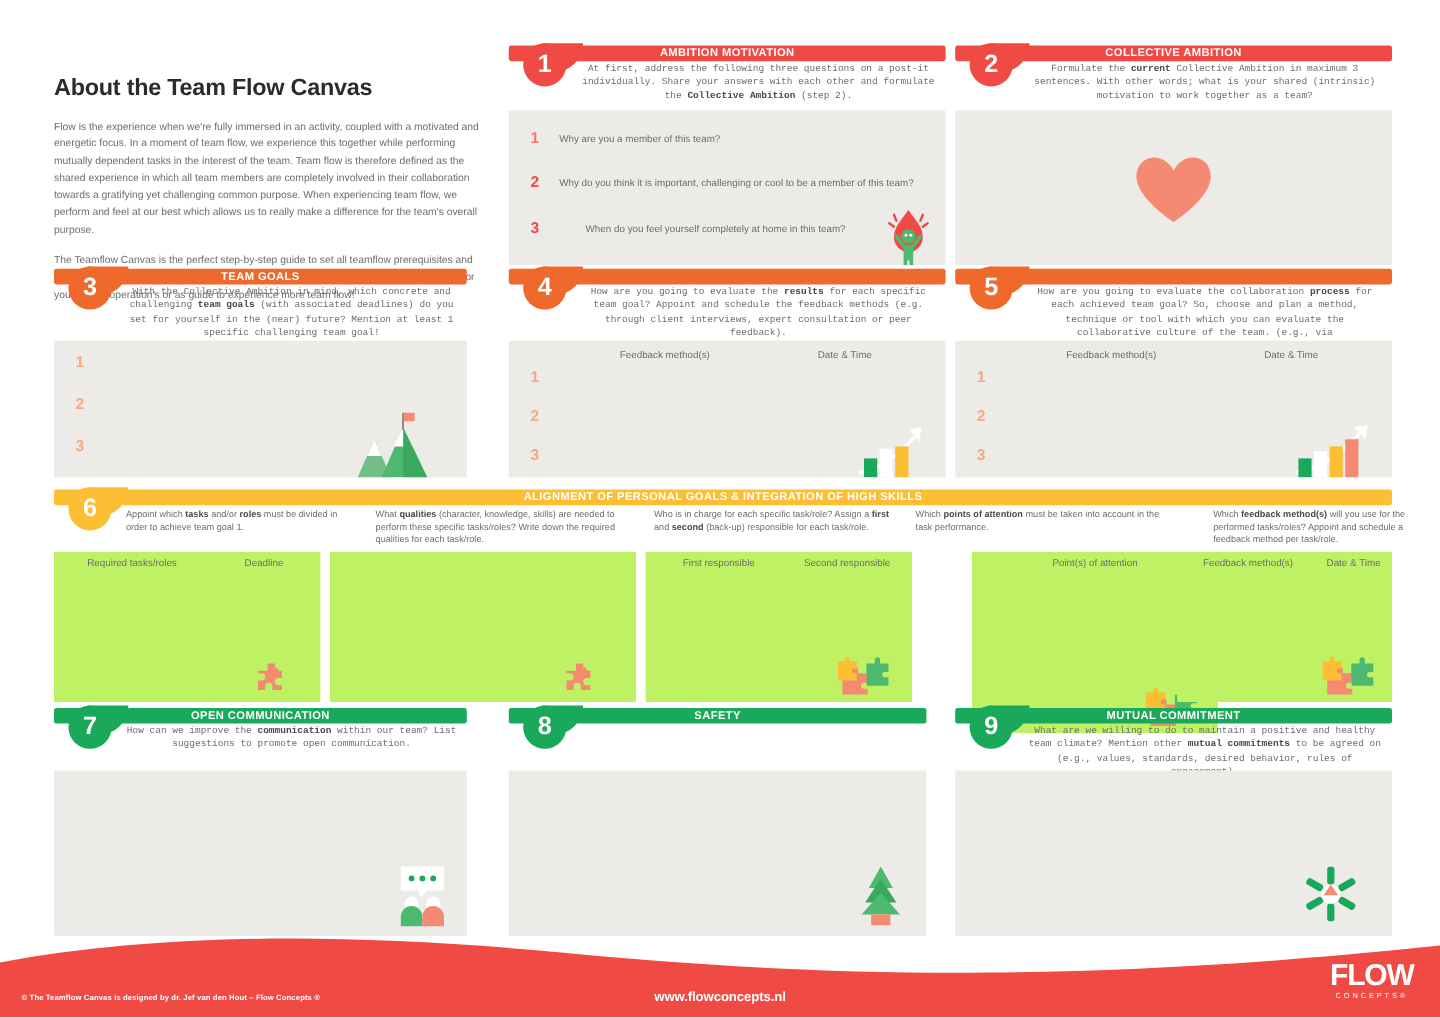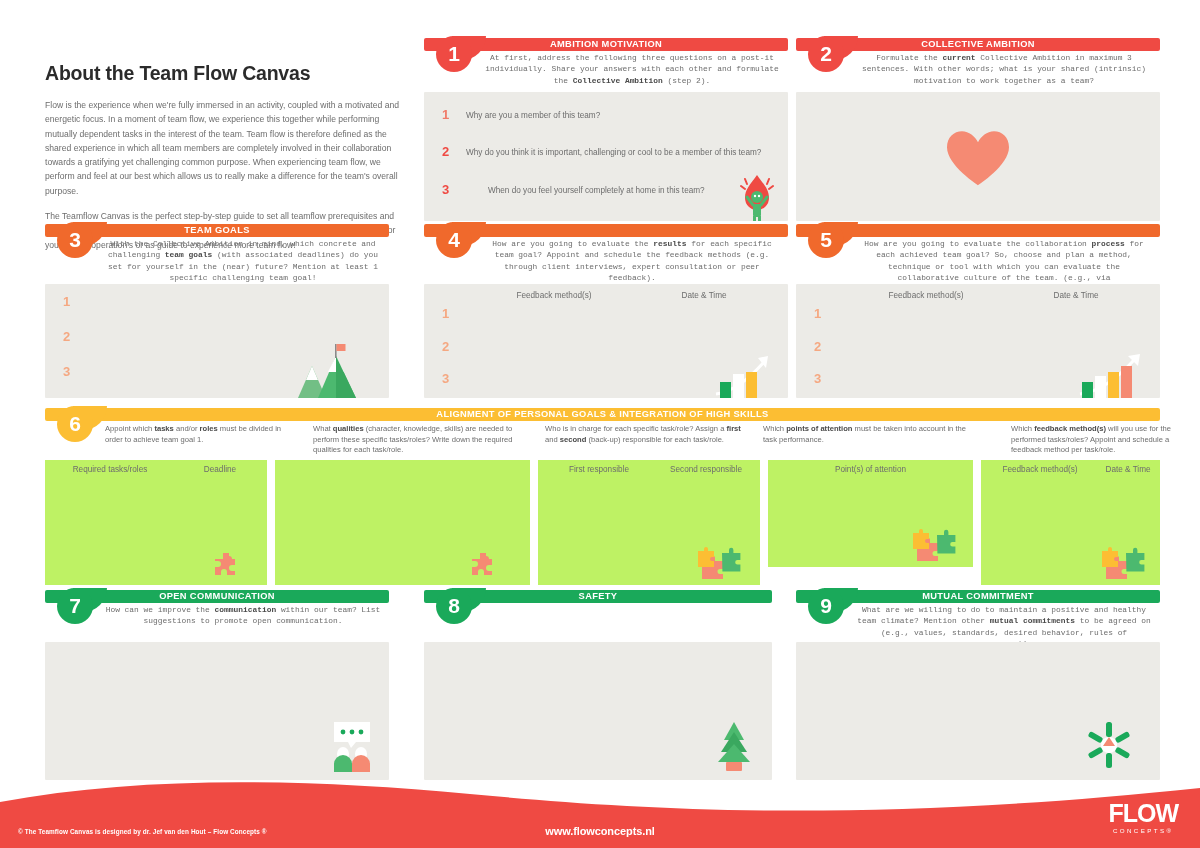--- a/index.html
+++ b/index.html
@@ -259,21 +259,21 @@
       <div class="sub-box" style="left:493px; top:0; width:222px; height:125px;">
         <div class="colhdr" style="left:6px; top:5px; width:110px;">First responsible</div>
         <div class="colhdr" style="left:118px; top:5px; width:100px;">Second responsible</div>
         <svg style="position:absolute; right:18px; bottom:6px;" width="44" height="34" viewBox="0 0 44 34">
           <path d="M4 16 h8 v-3 a2.5 2.5 0 0 1 5 0 v3 h8 v8 h-3 a2.5 2.5 0 0 0 0 5 h3 v5 H4 Z" fill="#f58a73"></path>
           <path d="M24 8 h7 v-3 a2.2 2.2 0 0 1 4.4 0 v3 h7 v7 h-3 a2.2 2.2 0 0 0 0 4.4 h3 v7 h-18 Z" fill="#4cb96f"></path>
           <path d="M0 6 h6 v-2 a2 2 0 0 1 4 0 v2 h6 v6 h-2 a2 2 0 0 0 0 4 h2 v6 H0 Z" fill="#fcbe33"></path>
         </svg>
       </div>
 
-      <div class="sub-box" style="left:723px; top:0; width:205px; height:107px;">
+      <div class="sub-box" style="left:765px; top:0; width:205px; height:151px;">
         <div class="colhdr" style="left:0; top:5px; width:205px;">Point(s) of attention</div>
         <svg style="position:absolute; right:16px; bottom:6px;" width="44" height="34" viewBox="0 0 44 34">
           <path d="M4 16 h8 v-3 a2.5 2.5 0 0 1 5 0 v3 h8 v8 h-3 a2.5 2.5 0 0 0 0 5 h3 v5 H4 Z" fill="#f58a73"></path>
           <path d="M24 8 h7 v-3 a2.2 2.2 0 0 1 4.4 0 v3 h7 v7 h-3 a2.2 2.2 0 0 0 0 4.4 h3 v7 h-18 Z" fill="#4cb96f"></path>
           <path d="M0 6 h6 v-2 a2 2 0 0 1 4 0 v2 h6 v6 h-2 a2 2 0 0 0 0 4 h2 v6 H0 Z" fill="#fcbe33"></path>
         </svg>
       </div>
 
       <div class="sub-box" style="left:936px; top:0; width:179px; height:125px;">
         <div class="colhdr" style="left:4px; top:5px; width:110px;">Feedback method(s)</div>

